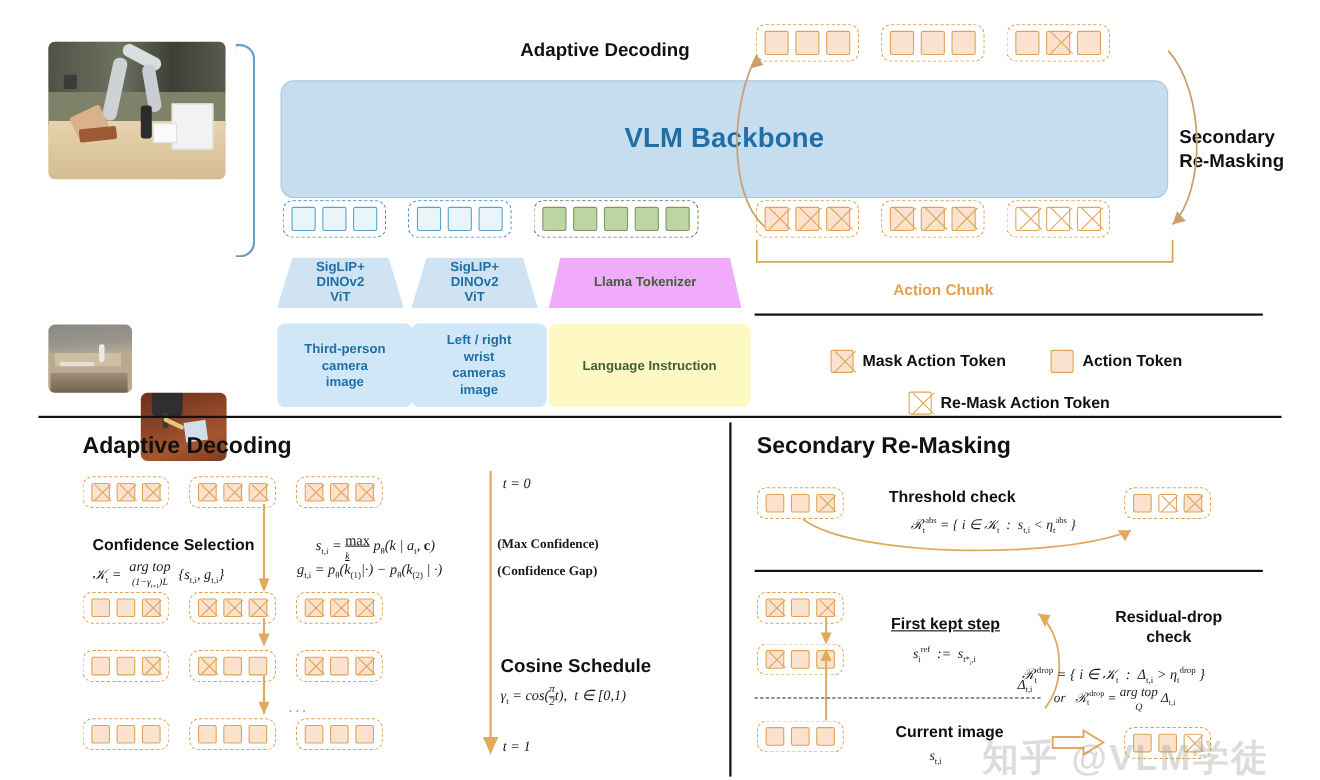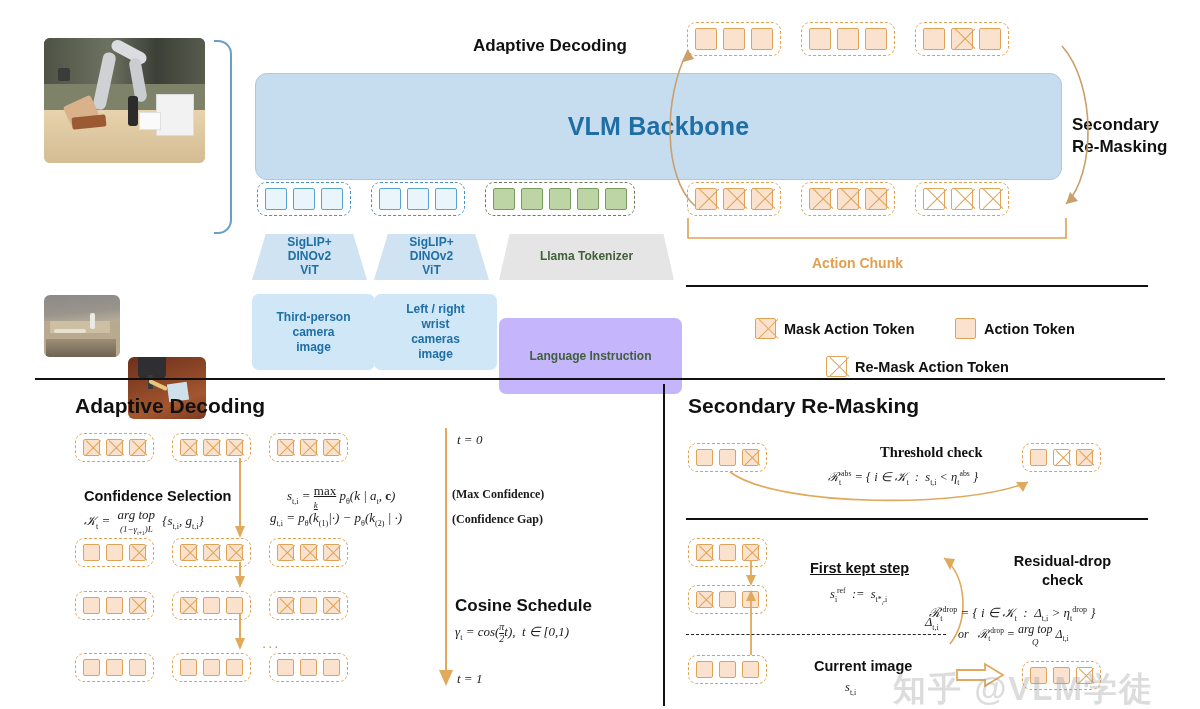--- a/index.html
+++ b/index.html
@@ -34,27 +34,27 @@
     position:absolute;left:255px;top:73px;width:805px;height:105px;
     background:#c6ddf0;border:1.5px solid #a8c8e3;border-radius:12px;
     display:flex;align-items:center;justify-content:center;}
   .backbone-label{font-size:25px;font-weight:bold;color:#1f6fa5;letter-spacing:.2px;}
 
   .trap{
     width:115px;height:46px;display:flex;align-items:center;justify-content:center;
     text-align:center;font-size:12px;font-weight:bold;line-height:1.15;}
   .trap.blue{background:#cfe3f3;color:#1f6fa5;
     clip-path:polygon(12% 0,88% 0,100% 100%,0% 100%);}
-  .trap.green{background:#e5e5e5;color:#41603a;
+  .trap.green{background:#f0abfc;color:#41603a;
     clip-path:polygon(6% 0,94% 0,100% 100%,0% 100%);}
 
   .boxlbl{border-radius:7px;text-align:center;font-size:12px;font-weight:bold;
           line-height:1.25;display:flex;align-items:center;justify-content:center;padding:4px;}
   .boxlbl.blue{background:#cfe7f7;color:#1f6fa5;}
-  .boxlbl.green{background:#c4b5fd;color:#41603a;margin-top:24px;}
+  .boxlbl.green{background:#fef9c3;color:#41603a;}
 
   .hd{font-size:17px;font-weight:bold;color:#111;}
   .orange-txt{color:#e3a04f;font-weight:bold;font-size:14px;}
 
   .legend-row{display:flex;align-items:center;gap:8px;margin-top:16px;}
   .legend-lbl{font-size:14.5px;font-weight:bold;color:#111;}
   .legend-box{width:21px;height:21px;}
 
   .divider{background:#111;height:2px;}
 
@@ -353,21 +353,21 @@
 </div>
 
 <div class="abs panel-title" style="left:688px;top:394px;">Secondary Re-Masking</div>
 
 <div class="abs tokgroup dashed-orange" style="left:688px;top:443px;">
   <div class="tok sm action"></div>
   <div class="tok sm action"></div>
   <div class="tok sm mask"></div>
 </div>
 
-<div class="abs sub-bold" style="left:880px;top:444px;font-family:Liberation Serif, serif;">Threshold check</div>
+<div class="abs sub-bold" style="left:808px;top:444px;">Threshold check</div>
 <div class="abs math" style="left:828px;top:468px;font-size:12.5px;">
   ℛ<sub>t</sub><sup>abs</sup> = { i ∈ 𝒦<sub>t</sub> &nbsp;:&nbsp; s<sub>t,i</sub> &lt; η<sub>t</sub><sup>abs</sup> }
 </div>
 
 <div class="abs tokgroup dashed-orange" style="left:1022px;top:443px;">
   <div class="tok sm action"></div>
   <div class="tok sm remask"></div>
   <div class="tok sm mask"></div>
 </div>
 

